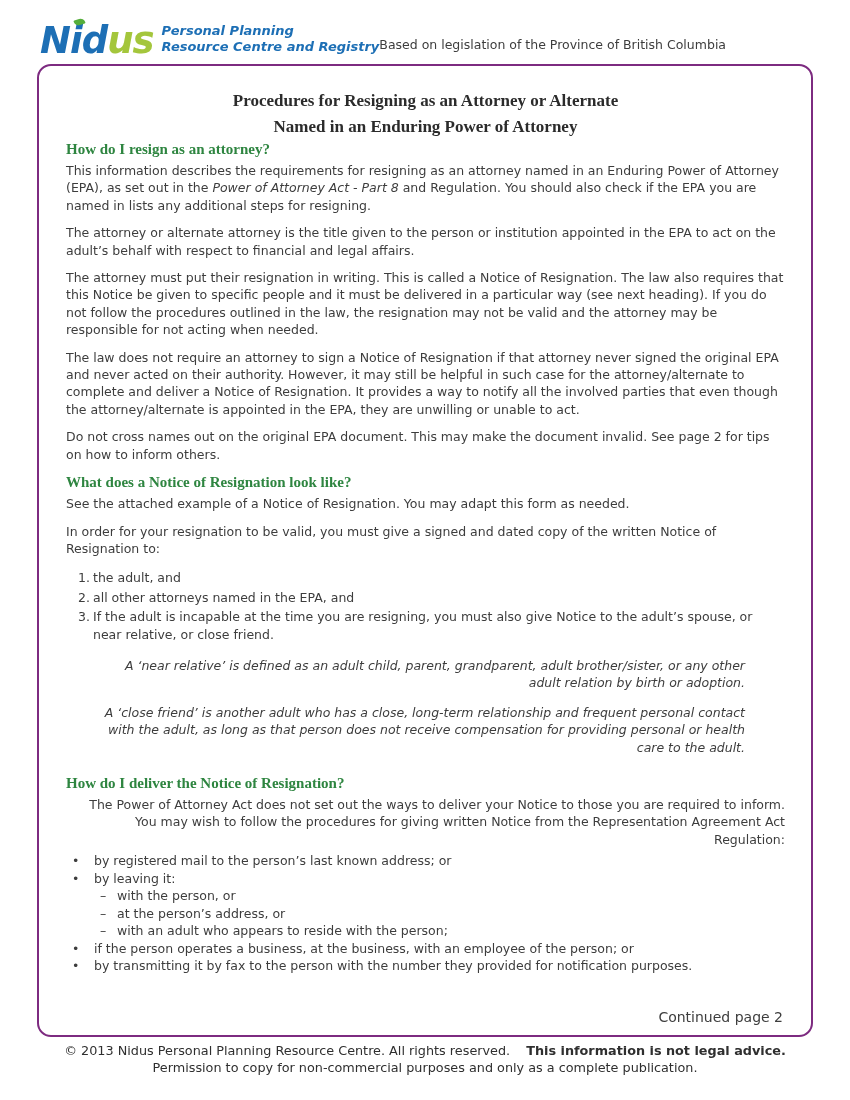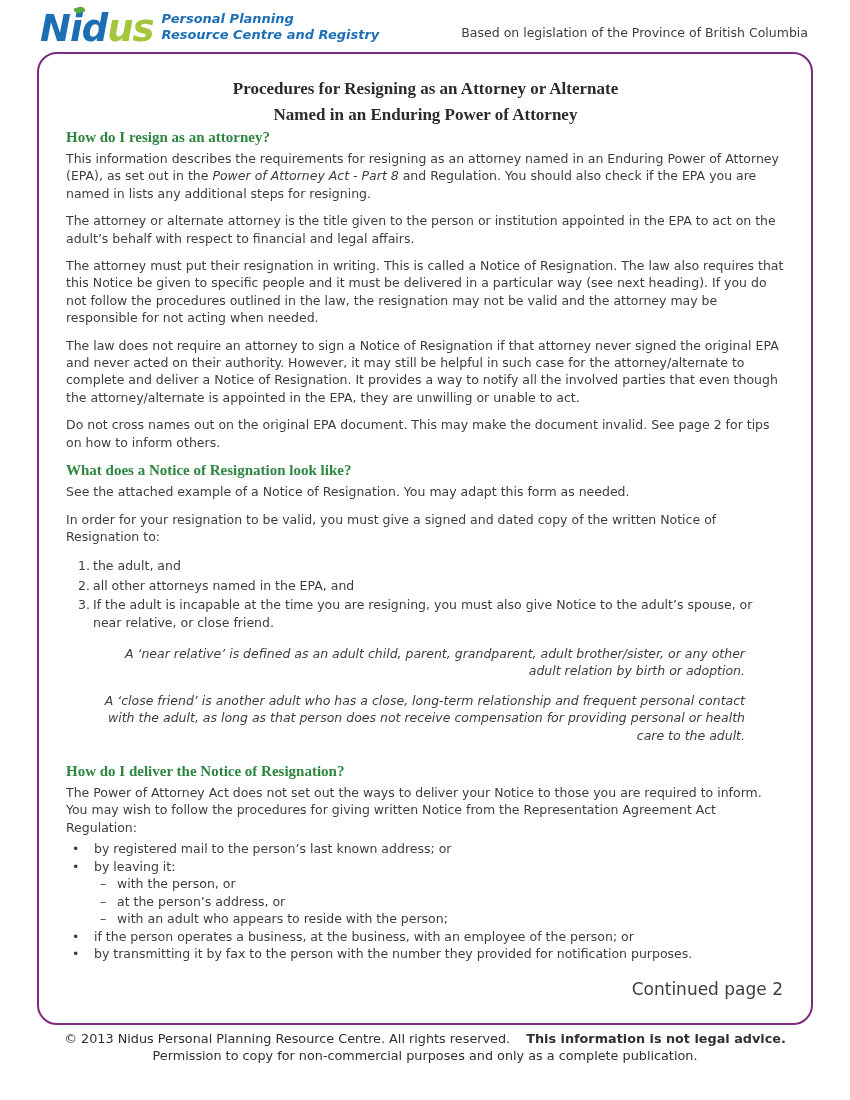--- a/index.html
+++ b/index.html
@@ -7,22 +7,22 @@
   body {
     width: 850px; height: 1100px;
     background: #ffffff;
     font-family: "DejaVu Sans", sans-serif;
     color: #3d3d3d;
     overflow: hidden;
   }
 
   
   .page-header {
-    display: flex; justify-content: space-between; align-items: flex-end;
-    padding: 12px 42px 6px 40px; height: 52px;
+    display: flex; align-items: flex-end;
+    padding: 12px 42px 6px 40px; height: 64px;
   }
   .logo { display: flex; align-items: flex-end; gap: 8px; }
   .logo-word {
     position: relative;
     font-family: "DejaVu Sans", sans-serif;
     font-style: italic; font-weight: bold;
     font-size: 37px; line-height: 0.95; letter-spacing: -1px;
   }
   .logo-nid { color: #1d6fb5; }
   .logo-us  { color: #a4c63c; }
@@ -39,22 +39,22 @@
     color: #1d6fb5; padding-bottom: 3px;
   }
   .header-right {
     font-size: 12.5px; color: #3d3d3d; padding-bottom: 6px;
   }
 
   
   .page-box {
     margin: 0 37px;
     border: 2px solid #7d2b80;
-    border-radius: 20px;
-    padding: 16px 26px 20px 27px;
+    border-radius: 14px;
+    padding: 16px 26px 6px 27px;
     height: 973px;
     display: flex; flex-direction: column;
   }
 
   .doc-title {
     margin: 6px 0 0 0;
     text-align: center;
     font-family: "Liberation Serif", "DejaVu Serif", serif;
     font-weight: bold; font-size: 17px; line-height: 26px;
     color: #2b2b2b;
@@ -102,21 +102,21 @@
   .bullet-item .glyph { flex: 0 0 22px; }
   .sub-item {
     display: flex; margin-left: 34px;
     font-size: 12.5px; line-height: 17.4px;
   }
   .sub-item .glyph { flex: 0 0 17px; }
 
   .continued {
     margin-top: auto;
     text-align: right;
-    font-size: 17px; color: #3d3d3d;
+    font-size: 14px; color: #3d3d3d;
     padding: 4px 2px 4px 0;
   }
 
   
   .page-footer {
     text-align: center;
     font-size: 12.8px; line-height: 17px;
     color: #2f2f2f;
     padding-top: 5px;
   }
@@ -169,21 +169,21 @@
     <div class="num-item">
       <span class="num">3.</span>
       <span class="txt">If the adult is incapable at the time you are resigning, you must also give Notice to the adult’s spouse, or near relative, or close friend.</span>
     </div>
   </div>
 
   <div class="note">A ‘near relative’ is defined as an adult child, parent, grandparent, adult brother/sister, or any other adult relation by birth or adoption.</div>
   <div class="note">A ‘close friend’ is another adult who has a close, long-term relationship and frequent personal contact with the adult, as long as that person does not receive compensation for providing personal or health care to the adult.</div>
 
   <h2 class="sec" style="margin-top:6px;">How do I deliver the Notice of Resignation?</h2>
-  <p class="body" style="margin-bottom:2px;">The Power of Attorney Act does not set out the ways to deliver your Notice to those you are required to inform. You may wish to follow the procedures for giving written Notice from the Representation Agreement Act Regulation:</p>
+  <p class="body" style="margin-bottom:2px;text-align:right;">The Power of Attorney Act does not set out the ways to deliver your Notice to those you are required to inform. You may wish to follow the procedures for giving written Notice from the Representation Agreement Act Regulation:</p>
 
   <div class="bullet-list">
     <div class="bullet-item">
       <span class="glyph">•</span>
       <span>by registered mail to the person’s last known address; or</span>
     </div>
     <div class="bullet-item">
       <span class="glyph">•</span>
       <span>by leaving it:</span>
     </div>

